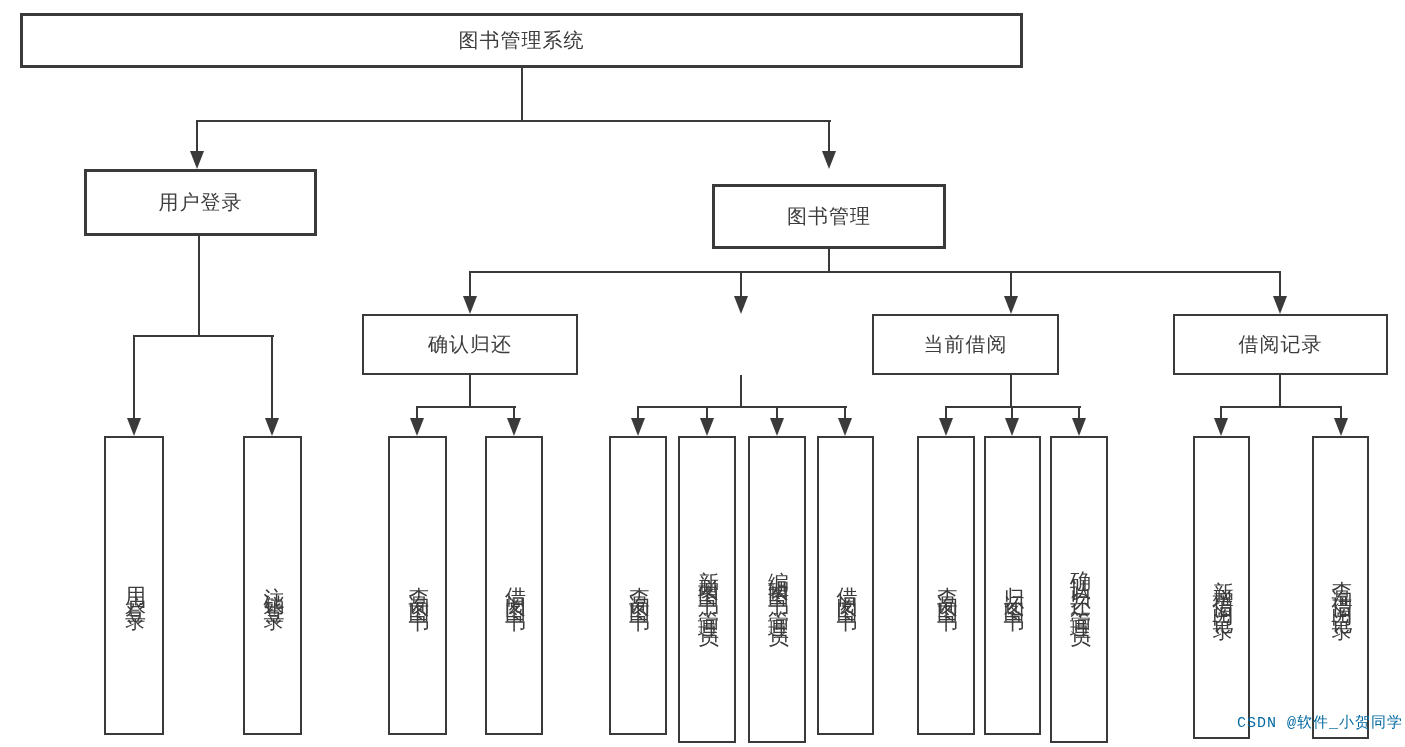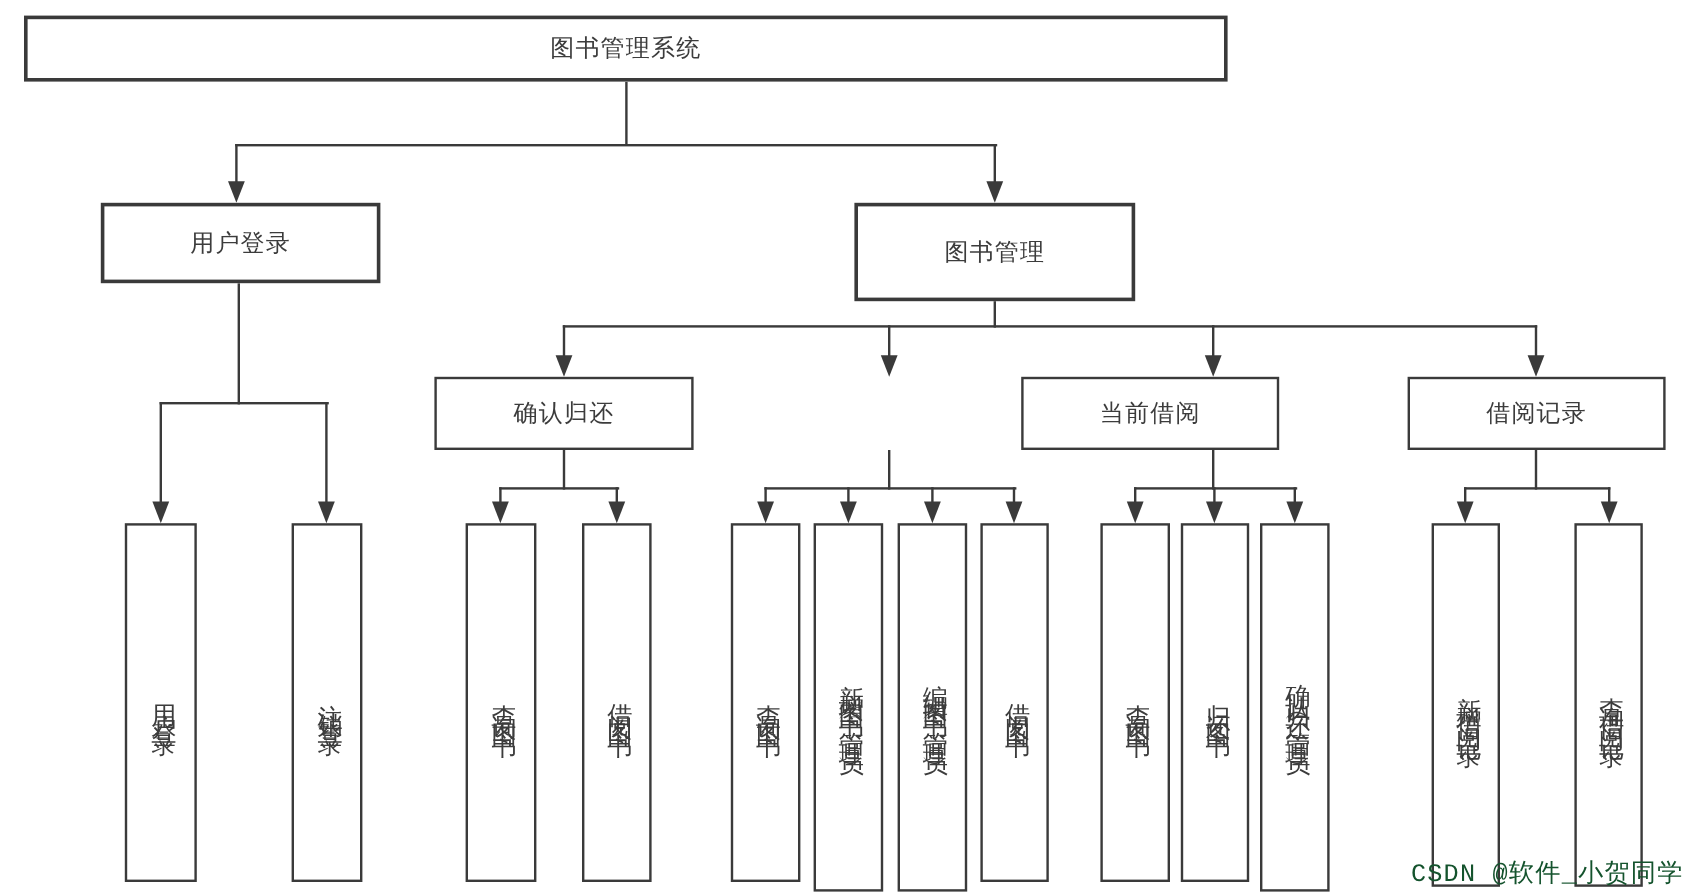--- a/index.html
+++ b/index.html
@@ -20,43 +20,43 @@
     font-size:21px;letter-spacing:8px;line-height:1;white-space:nowrap;
   }
   .ln{position:absolute;background:#3a3a3a;z-index:1;}
   .arrow{
     position:absolute;width:0;height:0;z-index:1;
     border-left:7px solid transparent;border-right:7px solid transparent;
     border-top:18px solid #3a3a3a;
   }
   .watermark{
     position:absolute;top:713px;right:2px;z-index:5;
-    font-size:21px;color:#14532d;letter-spacing:1px;white-space:nowrap;
+    font-size:15px;color:#0369a1;letter-spacing:1px;white-space:nowrap;
   }
 </style>
 </head>
 <body>
 
 <div class="canvas">
 
   <div class="box heavy" style="left:20px;top:13px;width:1003px;height:55px">
     <span class="hlabel">图书管理系统</span>
   </div>
 
   <div class="box heavy" style="left:84px;top:169px;width:233px;height:67px">
     <span class="hlabel">用户登录</span>
   </div>
-  <div class="box heavy" style="left:712px;top:169px;width:234px;height:82px">
+  <div class="box heavy" style="left:712px;top:184px;width:234px;height:65px">
     <span class="hlabel">图书管理</span>
   </div>
 
   <div class="box" style="left:362px;top:314px;width:216px;height:61px">
     <span class="hlabel">确认归还</span>
   </div>
-  <div class="box" style="left:851px;top:314px;width:215px;height:61px">
+  <div class="box" style="left:872px;top:314px;width:187px;height:61px">
     <span class="hlabel">当前借阅</span>
   </div>
   <div class="box" style="left:1173px;top:314px;width:215px;height:61px">
     <span class="hlabel">借阅记录</span>
   </div>
 
   <div class="box leaf" style="left:104px;top:436px;width:60px;height:299px">
     <span class="vlabel">用户登录</span>
   </div>
   <div class="box leaf" style="left:243px;top:436px;width:59px;height:299px">

